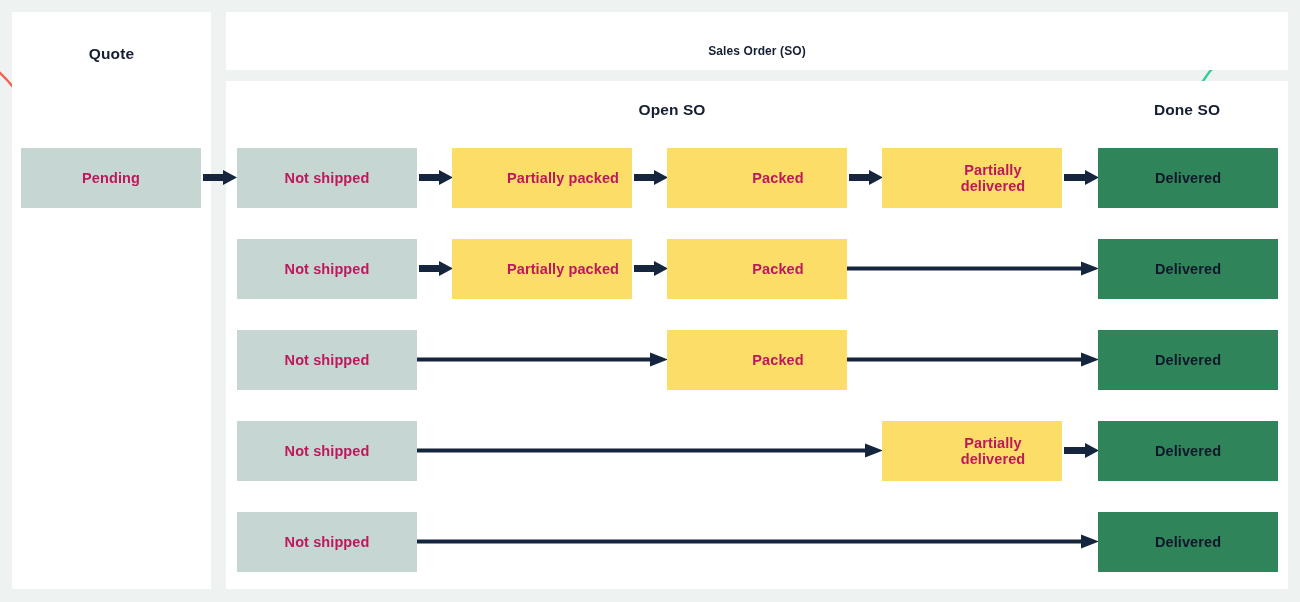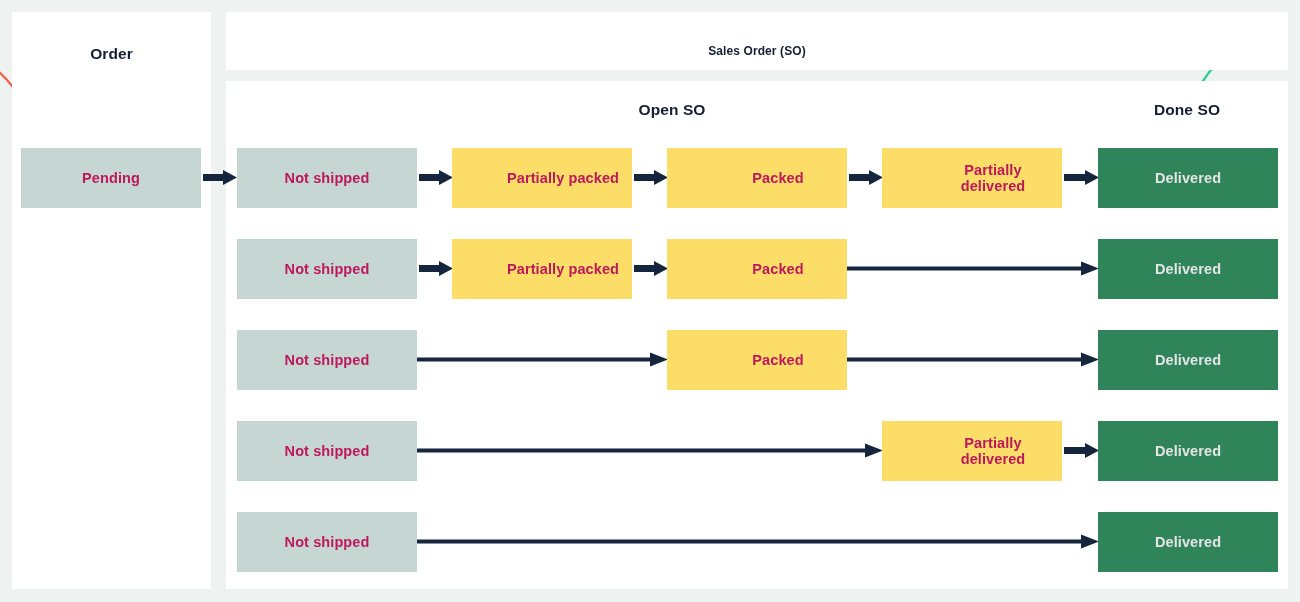--- a/index.html
+++ b/index.html
@@ -56,21 +56,21 @@
     font-size: 14.5px;
     font-weight: 700;
     letter-spacing: .1px;
     color: #be185d;
     box-sizing: border-box;
     padding: 0 6px;
     text-align: center;
   }
   .box.gray   { background: #c6d6d3; }
   .box.yellow { background: #fbdd67; padding-left: 48px; }
-  .box.green  { background: #2f8459; color: #e5e5e5; }
+  .box.green  { background: #2f8459; color: #0f172a; }
 
   
   .arrow {
     position: absolute;
     height: 20px;
     display: block;
   }
 
   
   .deco { position: absolute; pointer-events: none; }
@@ -90,21 +90,21 @@
   <svg class="deco" id="deco-green-loop" width="120" height="150" viewBox="0 0 120 150">
     <path d="M81,18 L79,36" fill="none" stroke="#2ecf97" stroke-width="2.3" stroke-linecap="round"></path>
     <path d="M80,50 C74,70 64,82 46,88 C28,93 18,90 19,83 C20,74 38,72 54,80 C70,88 76,104 72,120 C70,128 66,133 62,138" fill="none" stroke="#2ecf97" stroke-width="2.3" stroke-linecap="round"></path>
   </svg>
 
   <svg class="deco" id="deco-green-arc" width="130" height="100" viewBox="0 0 130 100">
     <path d="M108,8 C70,14 40,36 26,68" fill="none" stroke="#2ecf97" stroke-width="2.4" stroke-linecap="round"></path>
   </svg>
 
   <div class="panel" id="quote-panel">
-    <div class="col-title" id="quote-title">Order</div>
+    <div class="col-title" id="quote-title">Quote</div>
   </div>
 
   <div class="panel" id="so-header">
     <div class="col-title" id="so-title">Sales Order (SO)</div>
   </div>
 
   <div class="panel" id="opense-panel">
     <div class="col-title" id="openso-title">Open SO</div>
   </div>
 

